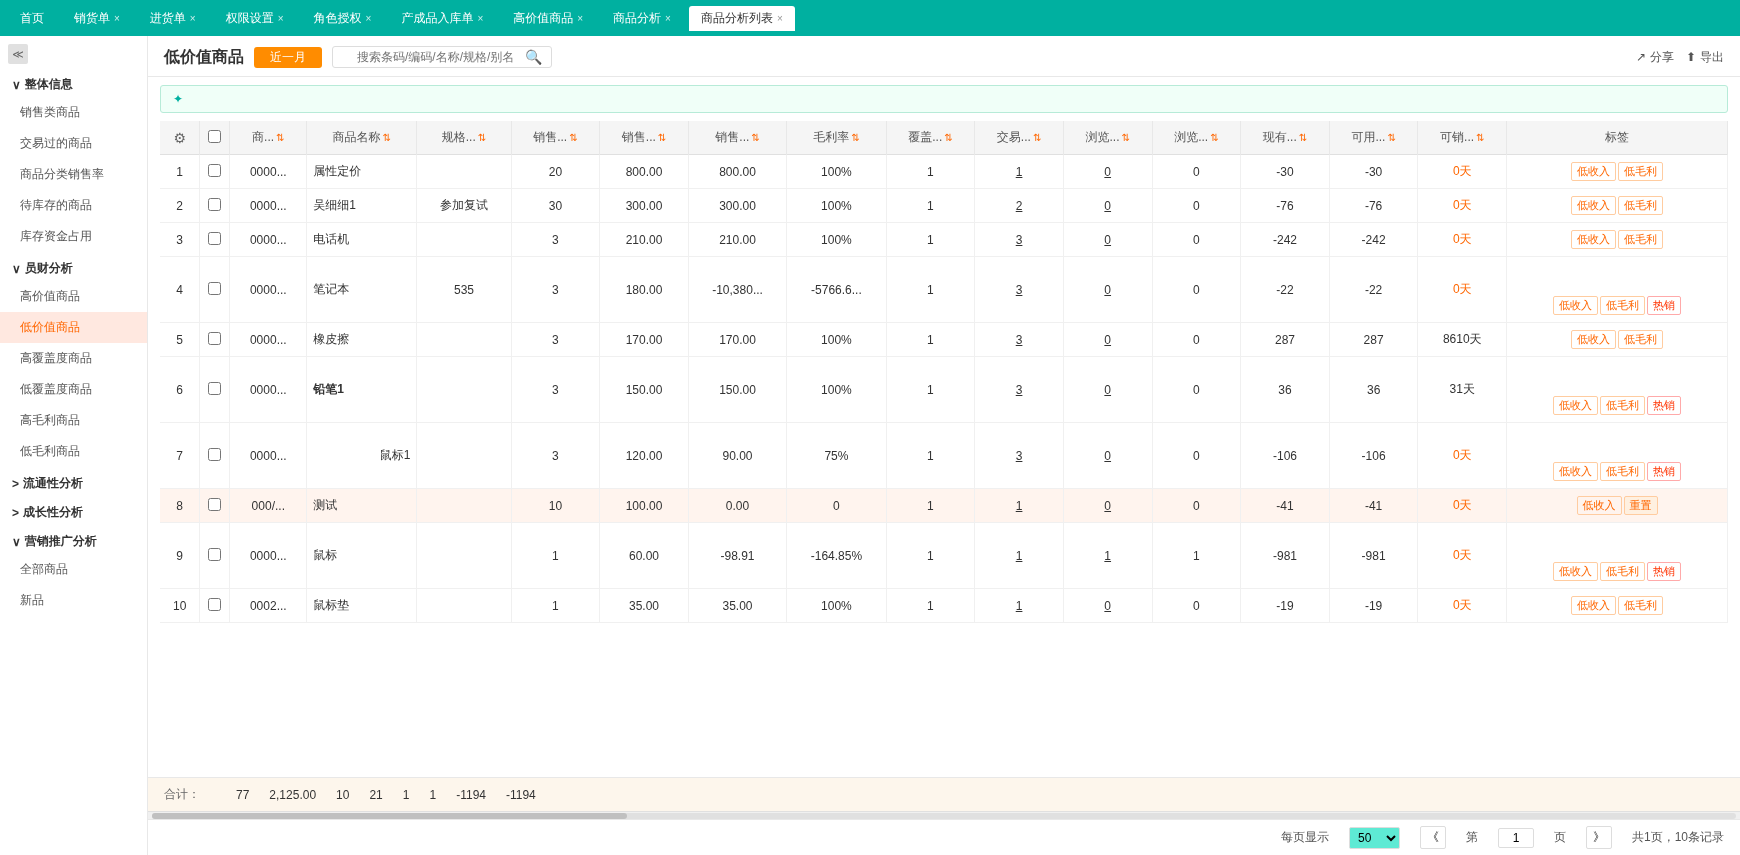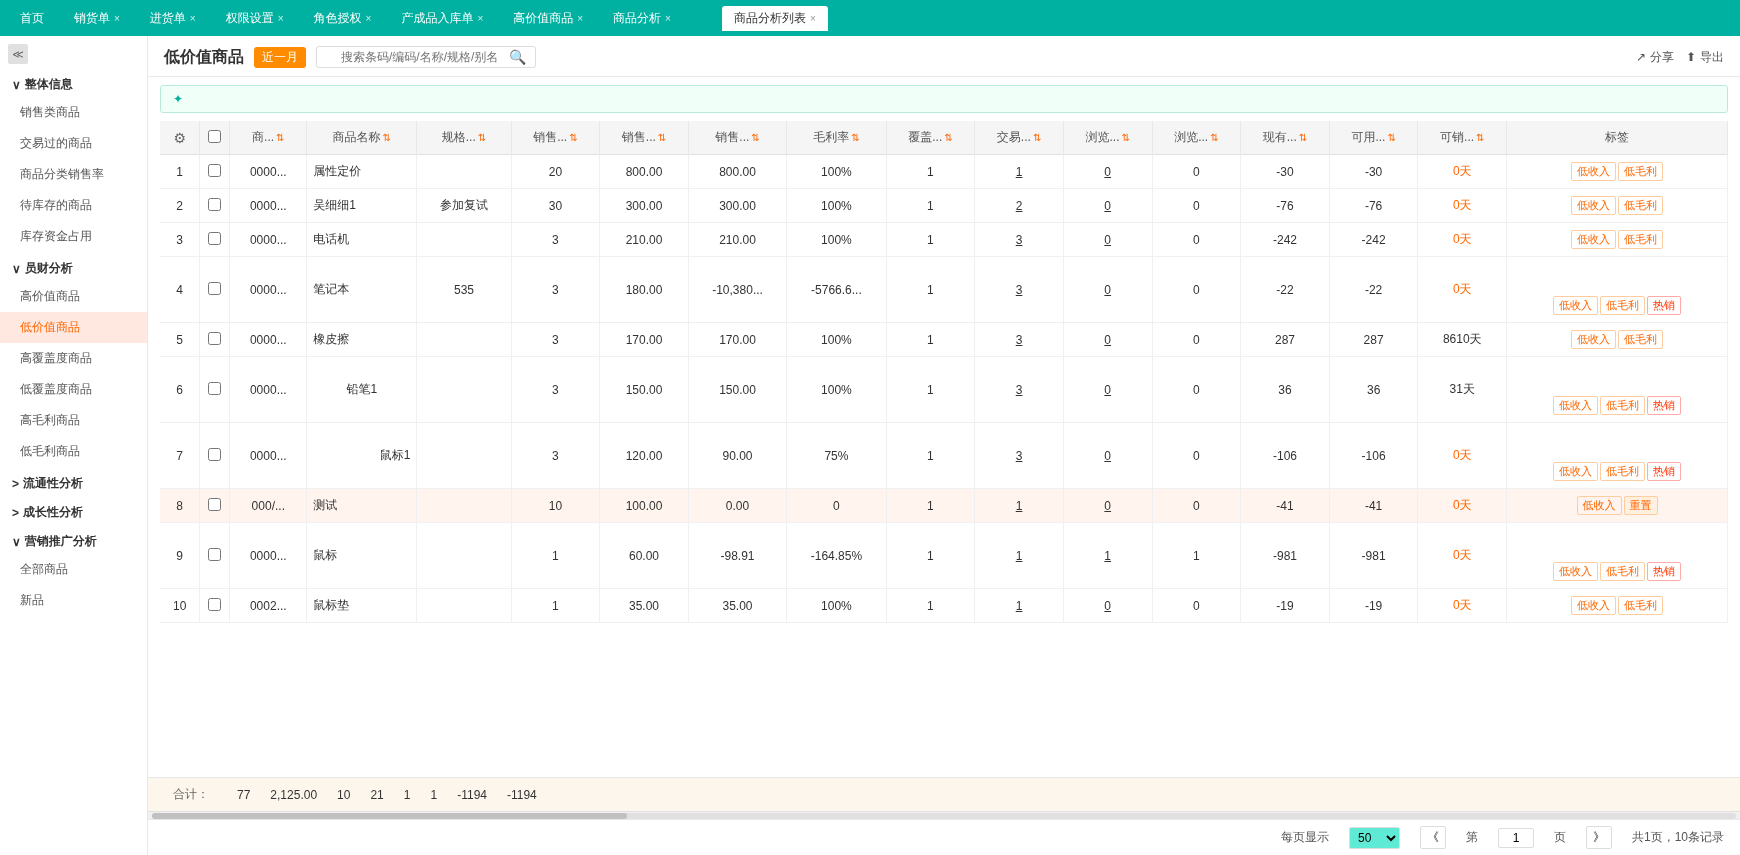--- a/index.html
+++ b/index.html
@@ -18,21 +18,21 @@
       color: #fff;
       padding: 4px 12px;
       cursor: pointer;
       border-radius: 3px 3px 0 0;
       white-space: nowrap;
       display: flex;
       align-items: center;
       gap: 4px;
       font-size: 13px;
     }
-    .nav-item.active { background: #fff; color: #333; margin-left: 33px; }
+    .nav-item.active { background: #fff; color: #333; }
     .nav-close { font-size: 10px; color: rgba(255,255,255,0.8); cursor: pointer; }
     .nav-item.active .nav-close { color: #999; }
 
     
     .main-layout {
       display: flex;
       height: calc(855px - 36px);
     }
 
     
@@ -81,21 +81,21 @@
     .page-title {
       font-size: 16px;
       font-weight: bold;
       color: #333;
     }
     .filter-btn {
       background: #ff8c00;
       color: #fff;
       border: none;
       border-radius: 3px;
-      padding: 2px 8px;
+      padding: 2px 16px;
       font-size: 12px;
       cursor: pointer;
     }
     .search-box {
       display: flex;
       align-items: center;
       border: 1px solid #ddd;
       border-radius: 3px;
       padding: 2px 8px;
       gap: 6px;
@@ -187,24 +187,24 @@
     .tag-low-margin { color: #ff6600; border: 1px solid #ffcca0; }
     .tag-hot { color: #ff3300; border: 1px solid #ffaaaa; margin-top: 32px; }
     .tag-recommend { color: #ff6600; background: #fff0e0; border: 1px solid #ffcca0; }
     .zero-day { color: #ff6600; }
     .link-underline { color: #333; text-decoration: underline; cursor: pointer; }
 
     
     .footer-bar {
       background: #fdf6ec;
       border-top: 1px solid #e8e8e8;
-      padding: 8px 25px;
-      display: flex;
-      align-items: center;
-      gap: 28px;
+      padding: 8px 16px;
+      display: flex;
+      align-items: center;
+      gap: 36px;
     }
     .footer-label { color: #666; font-size: 12px; }
     .footer-value { color: #333; font-size: 12px; }
 
     
     .pagination-bar {
       background: #fff;
       border-top: 1px solid #e8e8e8;
       padding: 6px 16px;
       display: flex;
@@ -489,21 +489,21 @@
               <td>0</td>
               <td>287</td>
               <td>287</td>
               <td>8610天</td>
               <td><span class="tag tag-low-income">低收入</span><span class="tag tag-low-margin">低毛利</span></td>
             </tr>
             <tr>
               <td>6</td>
               <td><input type="checkbox" style=""></td>
               <td>0000...</td>
-              <td style="text-align: center;">铅笔1</td>
+              <td style="text-align: left; font-weight: bold;">铅笔1</td>
               <td></td>
               <td>3</td>
               <td>150.00</td>
               <td>150.00</td>
               <td>100%</td>
               <td>1</td>
               <td><span class="link-underline">3</span></td>
               <td><span class="link-underline">0</span></td>
               <td>0</td>
               <td>36</td>

